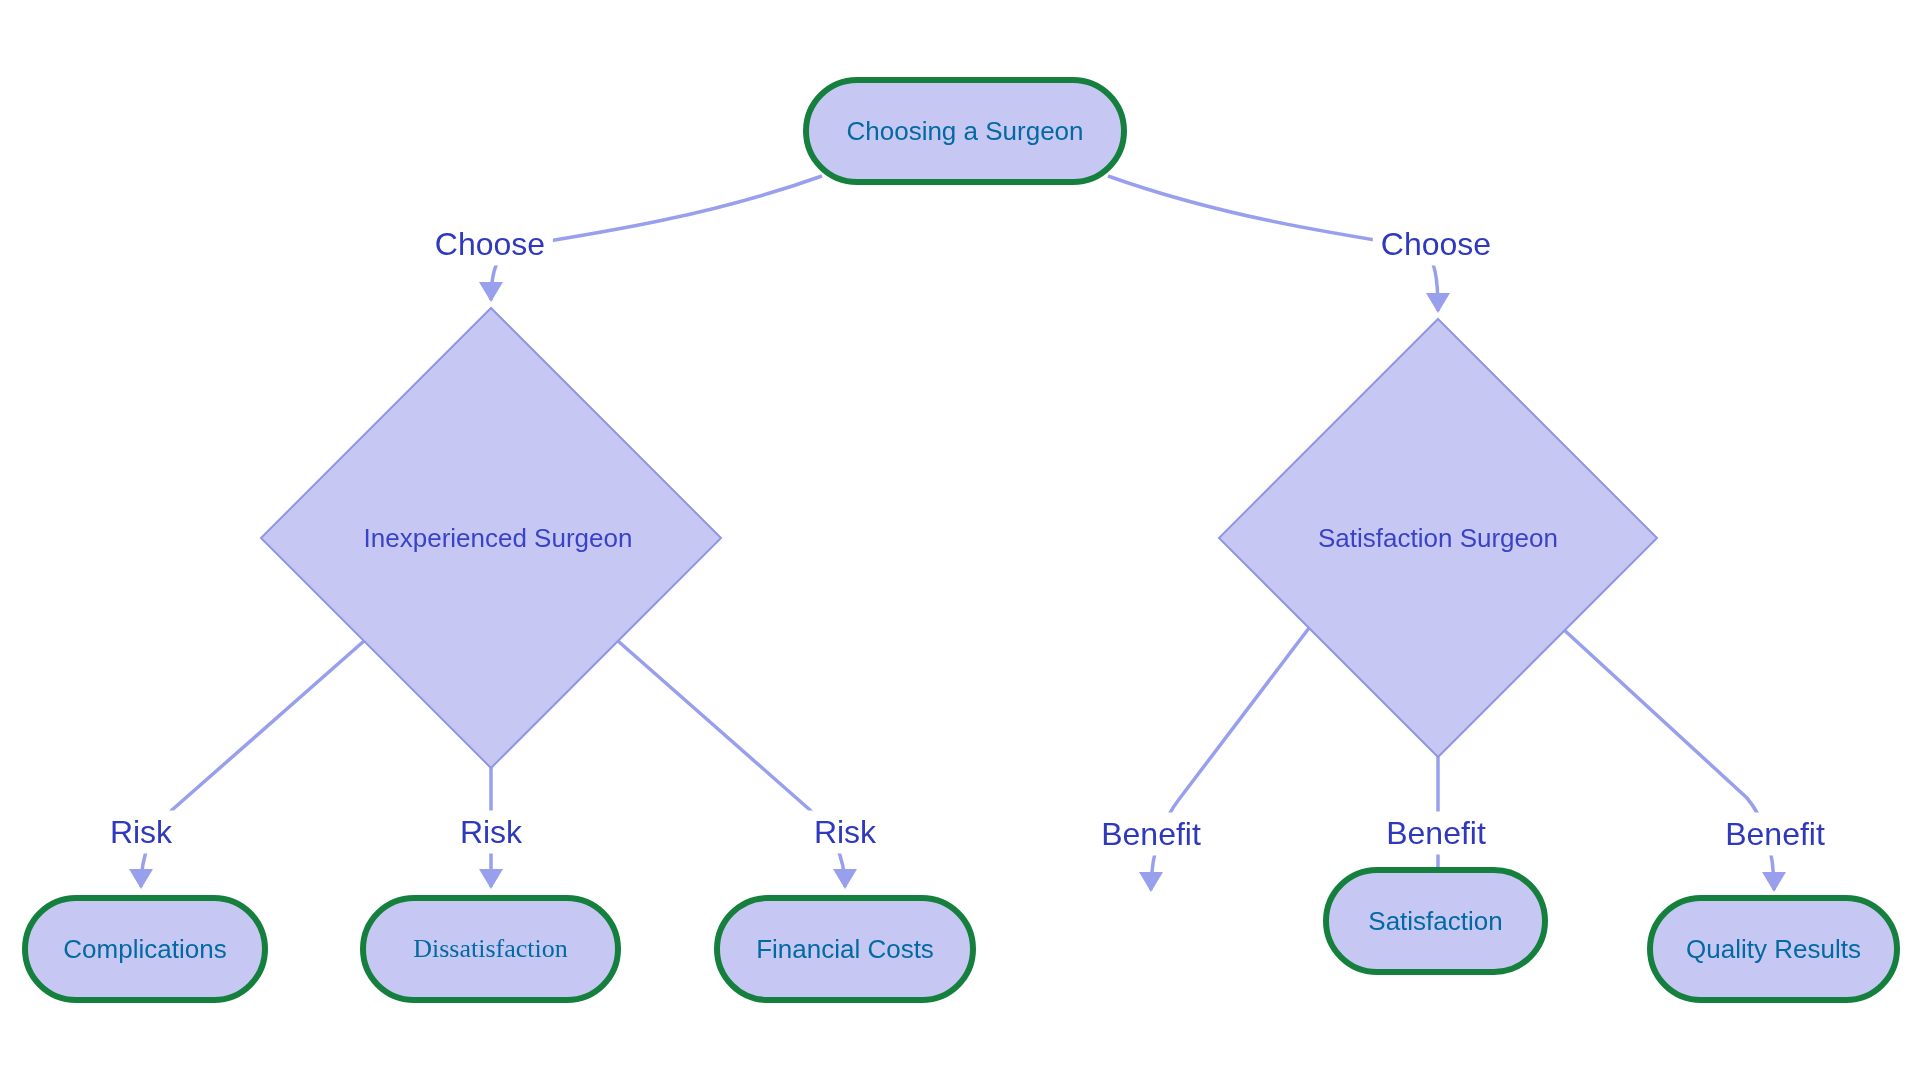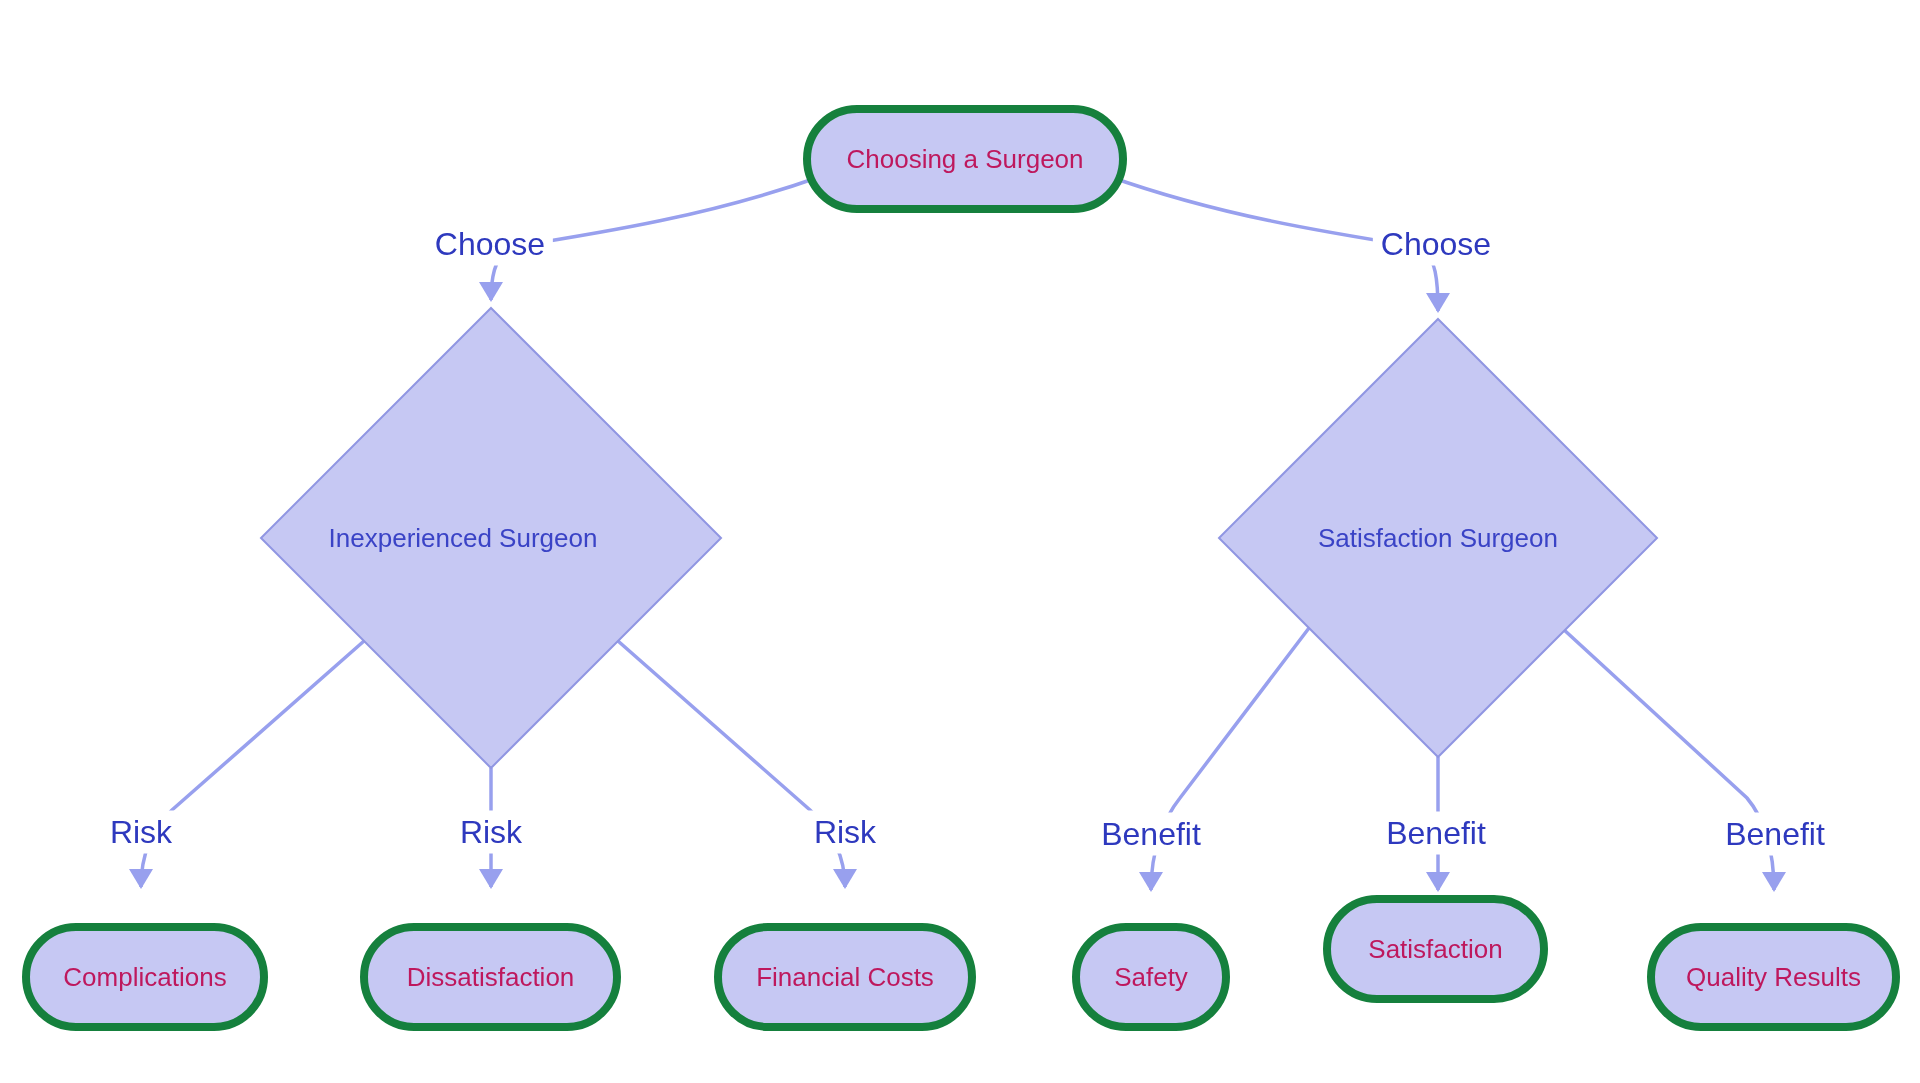--- a/index.html
+++ b/index.html
@@ -9,27 +9,26 @@
     background:#ffffff;
     font-family:"Liberation Sans", sans-serif;
     overflow:hidden;
   }
   svg.layer { position:absolute; left:0; top:0; width:1920px; height:1083px; }
   .edge { stroke:#98a0ee; stroke-width:3.5; fill:none; }
   .diamond { fill:#c6c8f3; stroke:#9096e2; stroke-width:2; }
   .node {
     position:absolute;
     background:#c6c8f3;
-    border:8px solid #15803d;
+    border:6px solid #15803d;
     border-radius:54px;
     box-sizing:border-box;
     display:flex; align-items:center; justify-content:center;
-    color:#be185d; font-size:26px;
+    color:#0369a1; font-size:26px;
     white-space:nowrap;
-    margin-top:28px;
   }
   .dlabel {
     position:absolute;
     transform:translate(-50%,-50%);
     color:#3a43c6; font-size:26px;
     white-space:nowrap;
   }
   .edge-label {
     position:absolute;
     transform:translate(-50%,-50%);
@@ -68,45 +67,42 @@
     <path class="edge" marker-end="url(#arrow)" d="M 1562 628 L 1747 798 C 1764 818, 1774 850, 1774 890"></path>
 
     <polygon class="diamond" points="491,308 721,538 491,768 261,538"></polygon>
     <polygon class="diamond" points="1438,319 1657,538 1438,757 1219,538"></polygon>
   </svg>
 
   <div class="node" style="left:803px; top:77px; width:324px; height:108px;">
     <span>Choosing a Surgeon</span>
   </div>
 
-  <div class="dlabel" style="left:463px; top:538px;">Inexperienced Surgeon</div>
+  <div class="dlabel" style="left:498px; top:538px;">Inexperienced Surgeon</div>
   <div class="dlabel" style="left:1438px; top:538px;">Satisfaction Surgeon</div>
 
   <div class="edge-label" style="left:490px; top:244px;">Choose</div>
   <div class="edge-label" style="left:1436px; top:244px;">Choose</div>
 
   <div class="edge-label" style="left:141px; top:832px;">Risk</div>
   <div class="edge-label" style="left:491px; top:832px;">Risk</div>
   <div class="edge-label" style="left:845px; top:832px;">Risk</div>
 
   <div class="edge-label" style="left:1151px; top:834px;">Benefit</div>
   <div class="edge-label" style="left:1436px; top:833px;">Benefit</div>
   <div class="edge-label" style="left:1775px; top:834px;">Benefit</div>
 
   <div class="node" style="left:22px; top:895px; width:246px; height:108px;">
     <span>Complications</span>
   </div>
-  <div class="node" style="left:360px; top:895px; width:261px; height:108px;">
+  <div class="node" style="left:360px; top:895px; width:261px; height:108px;font-family:Liberation Serif, serif;">
     <span>Dissatisfaction</span>
   </div>
   <div class="node" style="left:714px; top:895px; width:262px; height:108px;justify-content:center;">
     <span>Financial Costs</span>
-  </div>
-  <div class="node" style="left:1072px; top:895px; width:158px; height:108px;">
-    <span>Safety</span>
   </div>
   <div class="node" style="left:1323px; top:867px; width:225px; height:108px;">
     <span>Satisfaction</span>
   </div>
   <div class="node" style="left:1647px; top:895px; width:253px; height:108px;">
     <span>Quality Results</span>
   </div>
 
 </div>
 

